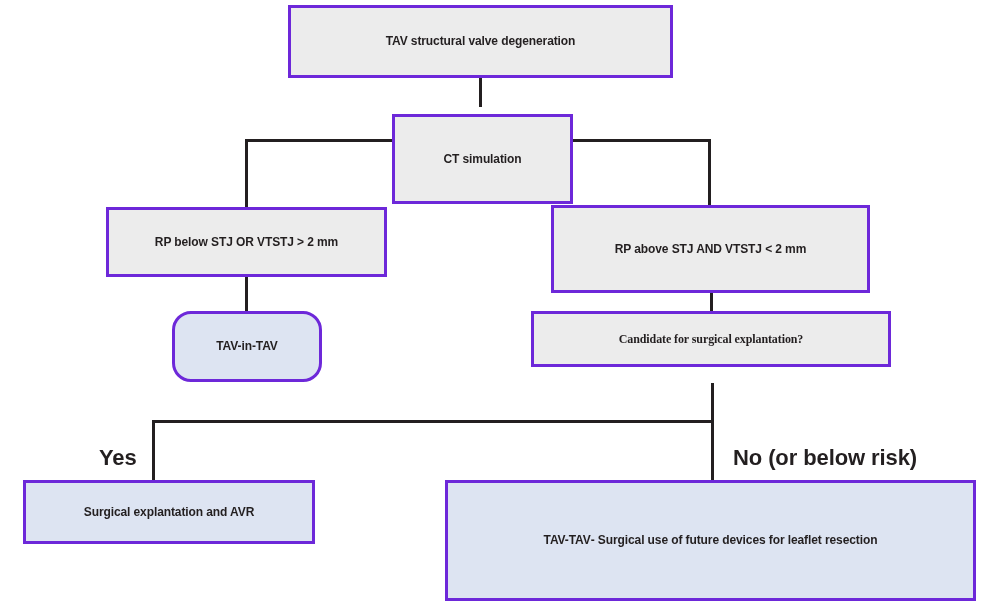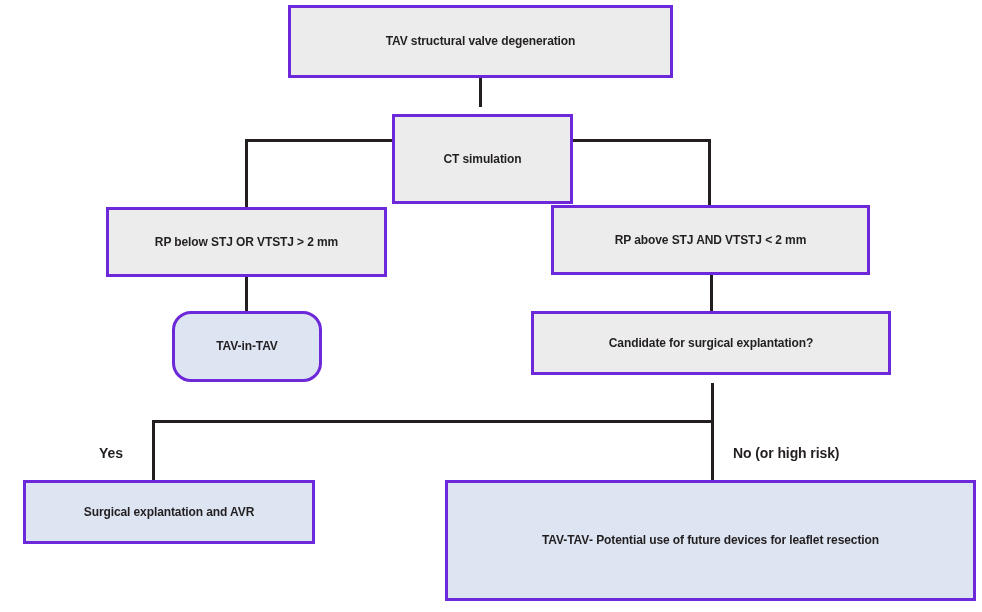--- a/index.html
+++ b/index.html
@@ -39,21 +39,21 @@
     position: absolute;
     background: #231f20;
   }
   .edge-v { width: 3px; }
   .edge-h { height: 3px; }
 
   .edge-label {
     position: absolute;
     color: #231f20;
     font-weight: bold;
-    font-size: 14px;
+    font-size: 22px;
     white-space: nowrap;
     letter-spacing: -0.1px;
   }
 </style>
 </head>
 <body>
 
 <div id="canvas">
 
   <div class="edge edge-v" style="left:479px; top:78px; height:29px;"></div>
@@ -68,34 +68,34 @@
 
   <div class="edge edge-v" style="left:245px; top:274px; height:38px;"></div>
 
   <div class="edge edge-v" style="left:710px; top:274px; height:38px;"></div>
 
   <div class="edge edge-v" style="left:711px; top:383px; height:98px;"></div>
   <div class="edge edge-h" style="left:152px; top:420px; width:562px;"></div>
   <div class="edge edge-v" style="left:152px; top:420px; height:61px;"></div>
 
   <div class="edge-label" style="left:99px; top:445px;">Yes</div>
-  <div class="edge-label" style="left:733px; top:445px;">No (or high risk)</div>
+  <div class="edge-label" style="left:733px; top:445px;">No (or below risk)</div>
 
   <div class="node fill-gray" style="left:288px; top:5px; width:385px; height:73px;">TAV structural valve degeneration</div>
 
   <div class="node fill-gray" style="left:392px; top:106px; width:181px; height:90px;margin-top:8px;">CT simulation</div>
 
   <div class="node fill-gray" style="left:106px; top:207px; width:281px; height:70px;">RP below STJ OR VTSTJ &gt; 2 mm</div>
 
-  <div class="node fill-gray" style="left:551px; top:205px; width:319px; height:70px;text-align:center;">RP above STJ AND VTSTJ &lt; 2 mm</div>
+  <div class="node fill-gray" style="left:551px; top:205px; width:319px; height:88px;text-align:center;">RP above STJ AND VTSTJ &lt; 2 mm</div>
 
   <div class="node fill-blue" style="left:172px; top:311px; width:150px; height:71px;border-radius:19px;">TAV-in-TAV</div>
 
-  <div class="node fill-gray" style="left:531px; top:311px; width:360px; height:64px;">Candidate for surgical explantation?</div>
+  <div class="node fill-gray" style="left:531px; top:311px; width:360px; height:56px;font-family:Liberation Serif, serif;">Candidate for surgical explantation?</div>
 
   <div class="node fill-blue" style="left:23px; top:480px; width:292px; height:64px;">Surgical explantation and AVR</div>
 
   <div class="node fill-blue multiline" style="left:445px; top:480px; width:531px; height:121px;">
     <span class="line">TAV-TAV</span>
-    <span class="line">- Potential use of future devices for leaflet resection</span>
+    <span class="line">- Surgical use of future devices for leaflet resection</span>
   </div>
 
 </div>
 
 </body></html>

